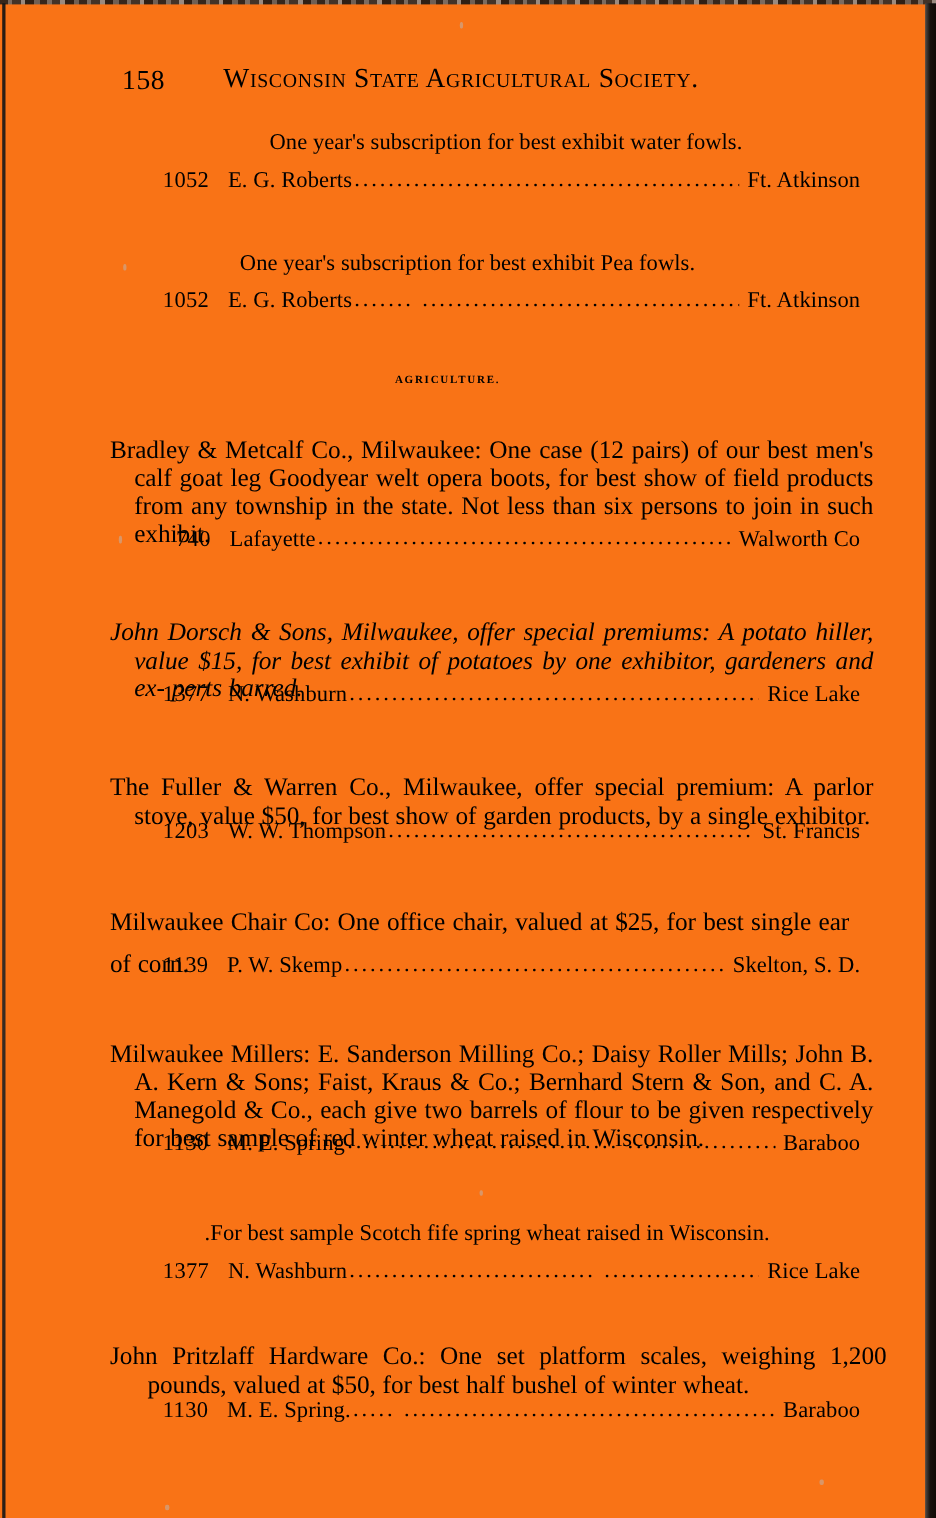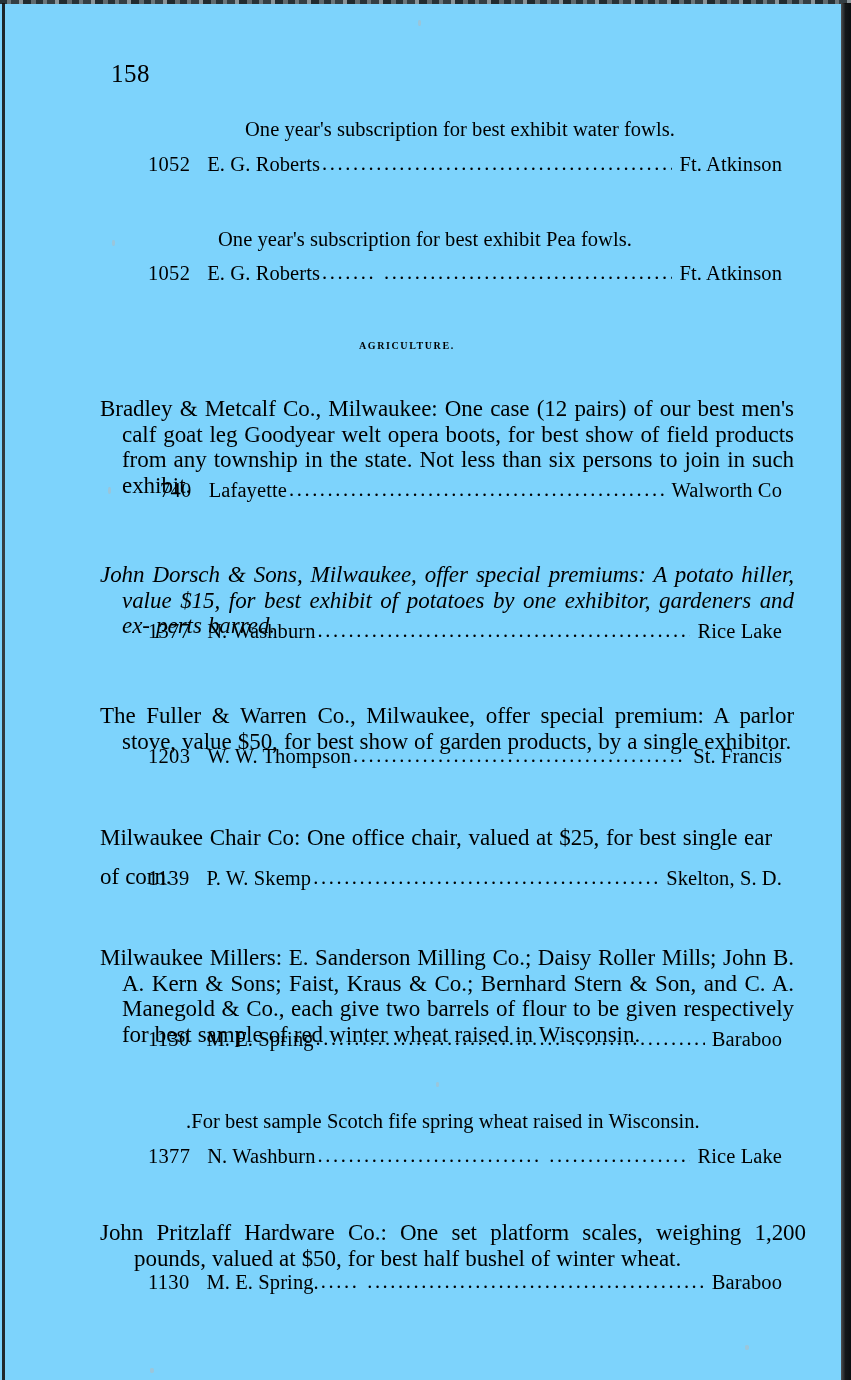--- a/index.html
+++ b/index.html
@@ -9,21 +9,21 @@
     background: #ffffff;
   }
   body {
     font-family: "Liberation Serif", "DejaVu Serif", serif;
     color: #000000;
   }
   #page {
     position: relative;
     width: 851px;
     height: 1380px;
-    background: #7dd3fc;
+    background: #f97316;
     overflow: hidden;
     box-sizing: border-box;
   }
 
   
   .scan-edge-top {
     position: absolute;
     top: 0; left: 0;
     width: 851px; height: 4px;
     background:
@@ -181,20 +181,21 @@
   <div class="scan-speck" style="left:108px; top:487px; width:3px; height:7px;"></div>
   <div class="scan-speck" style="left:436px; top:1082px; width:3px; height:5px;"></div>
   <div class="scan-speck" style="left:745px; top:1345px; width:4px; height:5px;"></div>
   <div class="scan-speck" style="left:150px; top:1368px; width:4px; height:5px;"></div>
   <div class="scan-speck" style="left:418px; top:20px; width:3px; height:6px;"></div>
 
   <div id="content">
 
     <div class="head-row">
       <span class="folio">158</span>
+      <span class="running-title">Wisconsin State Agricultural Society.</span>
     </div>
 
     <div class="caption" style="left:210px; top:118px;margin-left:35px;">One year's subscription for best exhibit water fowls.</div>
     <div class="entry" style="left:148px; top:153px; width:634px;">
       <span class="num" style="width:48px;">1052</span>
       <span class="name">E. G. Roberts</span>
       <span class="leader"></span>
       <span class="place">Ft. Atkinson</span>
     </div>
 

